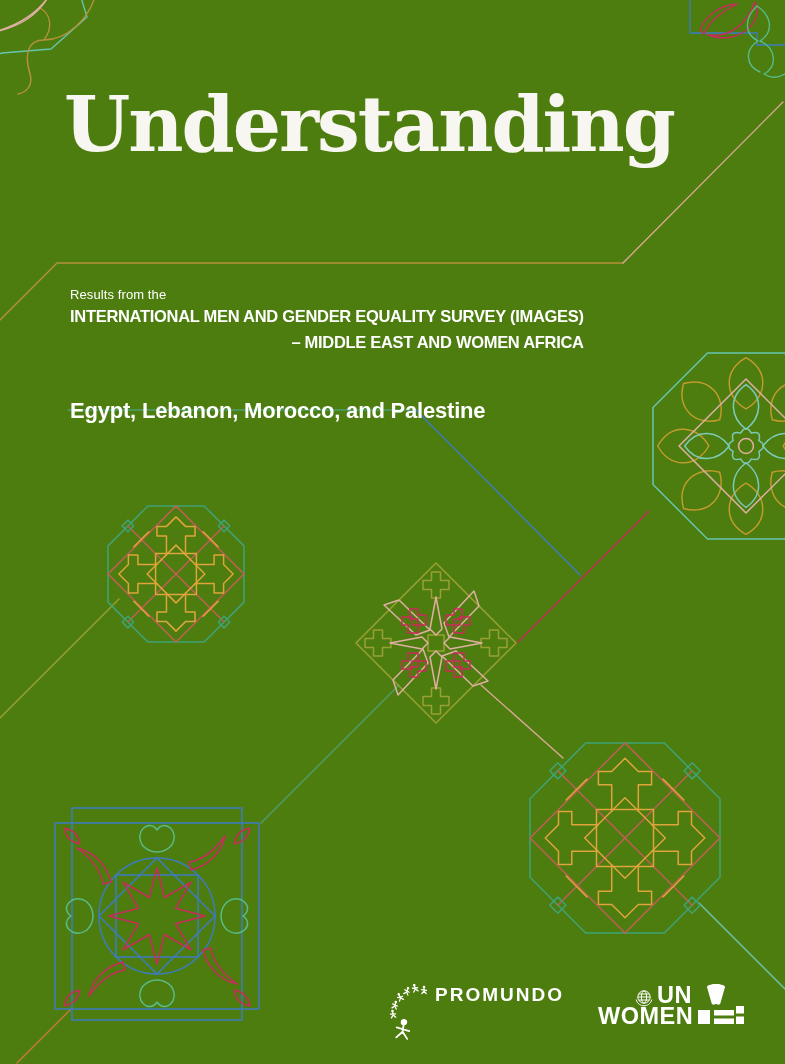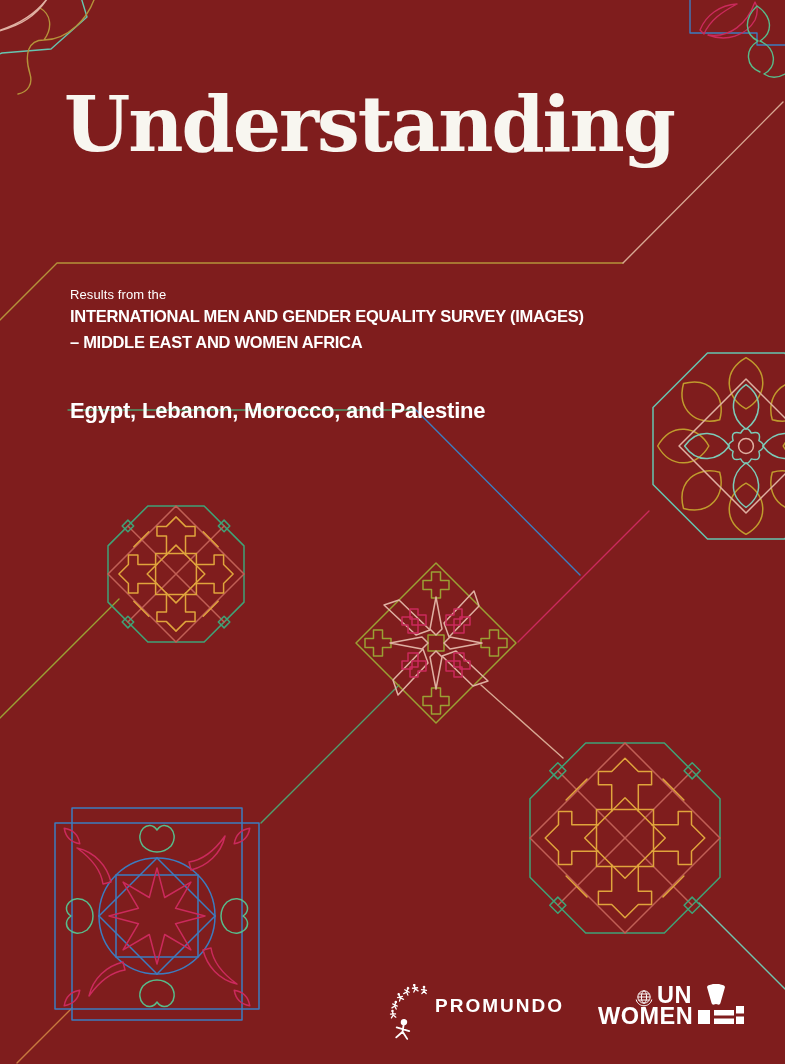--- a/index.html
+++ b/index.html
@@ -1,33 +1,33 @@
 <!DOCTYPE html>
 <html><head>
 <meta charset="utf-8">
 <style>
   html,body{margin:0;padding:0;background:#0c2737;}
   .page{
     position:relative;width:785px;height:1064px;overflow:hidden;
-    background:#7f1d1d;
+    background:#4d7c0f;
     font-family:"Liberation Sans",sans-serif;
   }
   svg.decor{position:absolute;left:0;top:0;width:785px;height:1064px;}
   svg.decor *{vector-effect:non-scaling-stroke;}
   .txt{position:absolute;color:#ffffff;z-index:4;}
   .title{
     left:64px;top:78px;width:660px;
     font-family:"DejaVu Serif","Liberation Serif",serif;
     font-weight:700;font-size:76px;line-height:93px;letter-spacing:-2px;
     color:#f8f6f0;
   }
   .sub-intro{left:70px;top:287px;font-size:13px;font-weight:400;letter-spacing:.1px;}
-  .sub-caps{left:70px;top:303px;font-size:16.5px;font-weight:700;line-height:26px;letter-spacing:-0.3px;}
+  .sub-caps{left:70px;top:303px;font-size:16.5px;font-weight:700;line-height:26px;letter-spacing:-0.3px;text-align:right;}
   .countries{left:70px;top:362px;font-size:22px;font-weight:700;letter-spacing:-0.2px;margin-top:36px;}
-  .promundo{position:absolute;left:386px;top:984px;display:flex;align-items:center;z-index:4;}
+  .promundo{position:absolute;left:386px;top:984px;display:flex;align-items:flex-start;z-index:4;}
   .promundo-word{
     color:#fff;font-size:19px;font-weight:700;letter-spacing:2px;
     margin-left:3px;margin-bottom:12px;
   }
   .unwomen{position:absolute;left:598px;top:982px;z-index:4;color:#fff;}
   .unw-un{position:absolute;left:59px;top:2px;font-size:23.5px;font-weight:700;letter-spacing:.5px;line-height:22px;text-align:center;}
   .unw-women{position:absolute;left:0px;top:23px;font-size:23.5px;font-weight:700;letter-spacing:.5px;line-height:22px;text-align:center;}
   .unw-emblem{position:absolute;left:36px;top:5px;}
   .unw-mark{position:absolute;left:100px;top:2px;}
 </style>

